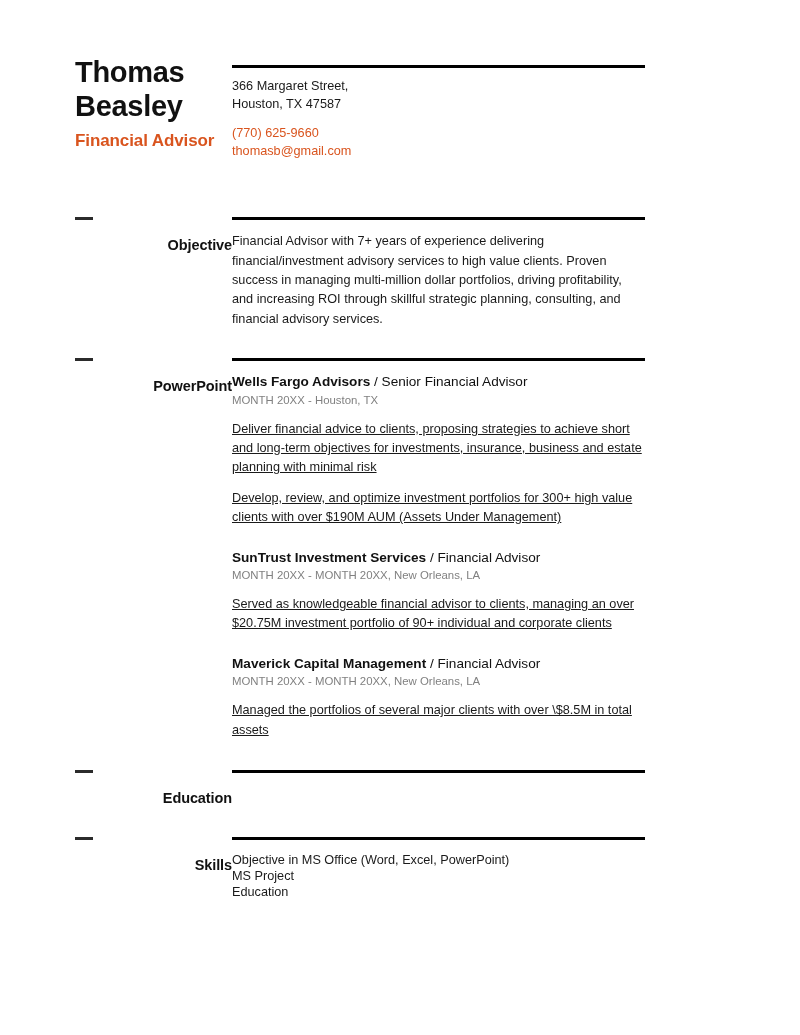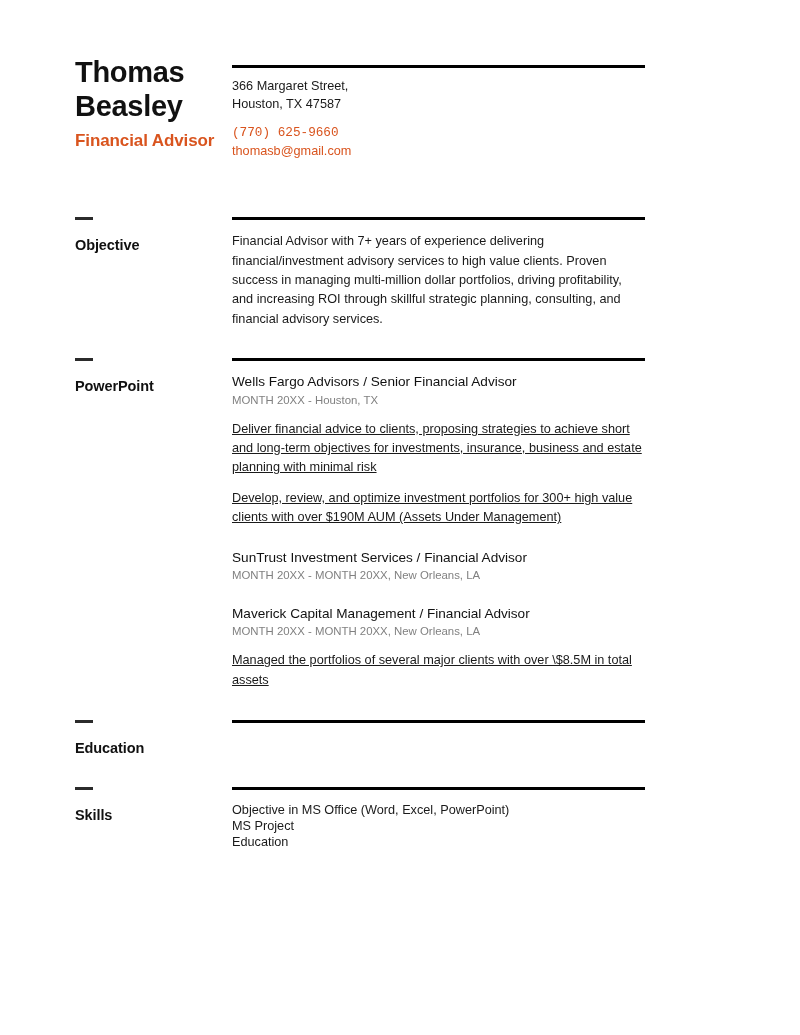--- a/index.html
+++ b/index.html
@@ -79,20 +79,21 @@
   .contact-gap {
     height: 10px;
   }
 
   
   .section {
     margin-top: 0;
   }
   .section-left {
     padding-top: 0;
+    text-align: right;
   }
   .dash {
     width: 18px;
     height: 3px;
     background: #2b2b2b;
     margin-bottom: 17px;
   }
   .section-label {
     font-size: 14.5px;
     font-weight: bold;
@@ -115,21 +116,21 @@
   .entry {
     margin-bottom: 0;
   }
   .entry-title {
     font-size: 13.6px;
     line-height: 1.35;
     color: #111111;
     font-weight: normal;
   }
   .entry-title .org {
-    font-weight: normal;
+    font-weight: bold;
   }
   .entry-meta {
     font-size: 11.4px;
     line-height: 1.4;
     color: #808080;
     margin-top: 1px;
   }
   .entry-para {
     font-size: 12.7px;
     line-height: 1.53;
@@ -155,21 +156,21 @@
     <div class="col-left">
       <div class="name">Thomas Beasley</div>
       <div class="job-title" style="color: rgb(217, 84, 30);">Financial Advisor</div>
     </div>
     <div class="col-right">
       <div class="contact-rule" style="background: rgb(0, 0, 0);"></div>
       <div class="contact-block">
         <div class="contact-line">366 Margaret Street,</div>
         <div class="contact-line">Houston, TX 47587</div>
         <div class="contact-gap"></div>
-        <div class="contact-accent" style="color: rgb(217, 84, 30); font-family: Liberation Mono, monospace;">(770) 625-9660</div>
+        <div class="contact-accent" style="color: rgb(217, 84, 30);">(770) 625-9660</div>
         <div class="contact-accent" style="color: rgb(217, 84, 30);">thomasb@gmail.com</div>
       </div>
     </div>
   </div>
 
   <div class="row section" style="margin-top:57px;">
     <div class="col-left section-left">
       <div class="dash" style="background: rgb(43, 43, 43);"></div>
       <div class="section-label">Objective</div>
     </div>
@@ -191,20 +192,21 @@
         <div class="entry-title"><span class="org">Wells Fargo Advisors</span><span> / </span><span>Senior Financial Advisor</span></div>
         <div class="entry-meta" style="color: rgb(128, 128, 128);">MONTH 20XX - Houston, TX</div>
         <div class="entry-para">Deliver financial advice to clients, proposing strategies to achieve short and long-term objectives for investments, insurance, business and estate planning with minimal risk</div>
         <div class="entry-para">Develop, review, and optimize investment portfolios for 300+ high value clients with over $190M AUM (Assets Under Management)</div>
       </div>
       <div class="entry-spacer"></div>
 
       <div class="entry">
         <div class="entry-title"><span class="org">SunTrust Investment Services</span><span> / </span><span>Financial Advisor</span></div>
         <div class="entry-meta" style="color: rgb(128, 128, 128);">MONTH 20XX - MONTH 20XX,  New Orleans, LA</div>
+        <div class="entry-para">Served as knowledgeable financial advisor to clients, managing an over $20.75M investment portfolio of 90+ individual and corporate clients</div>
       </div>
       <div class="entry-spacer"></div>
 
       <div class="entry">
         <div class="entry-title"><span class="org">Maverick Capital Management</span><span> / </span><span>Financial Advisor</span></div>
         <div class="entry-meta" style="color: rgb(128, 128, 128);">MONTH 20XX - MONTH 20XX,  New Orleans, LA</div>
         <div class="entry-para">Managed the portfolios of several major clients with over \$8.5M in total assets</div>
       </div>
     </div>
   </div>

